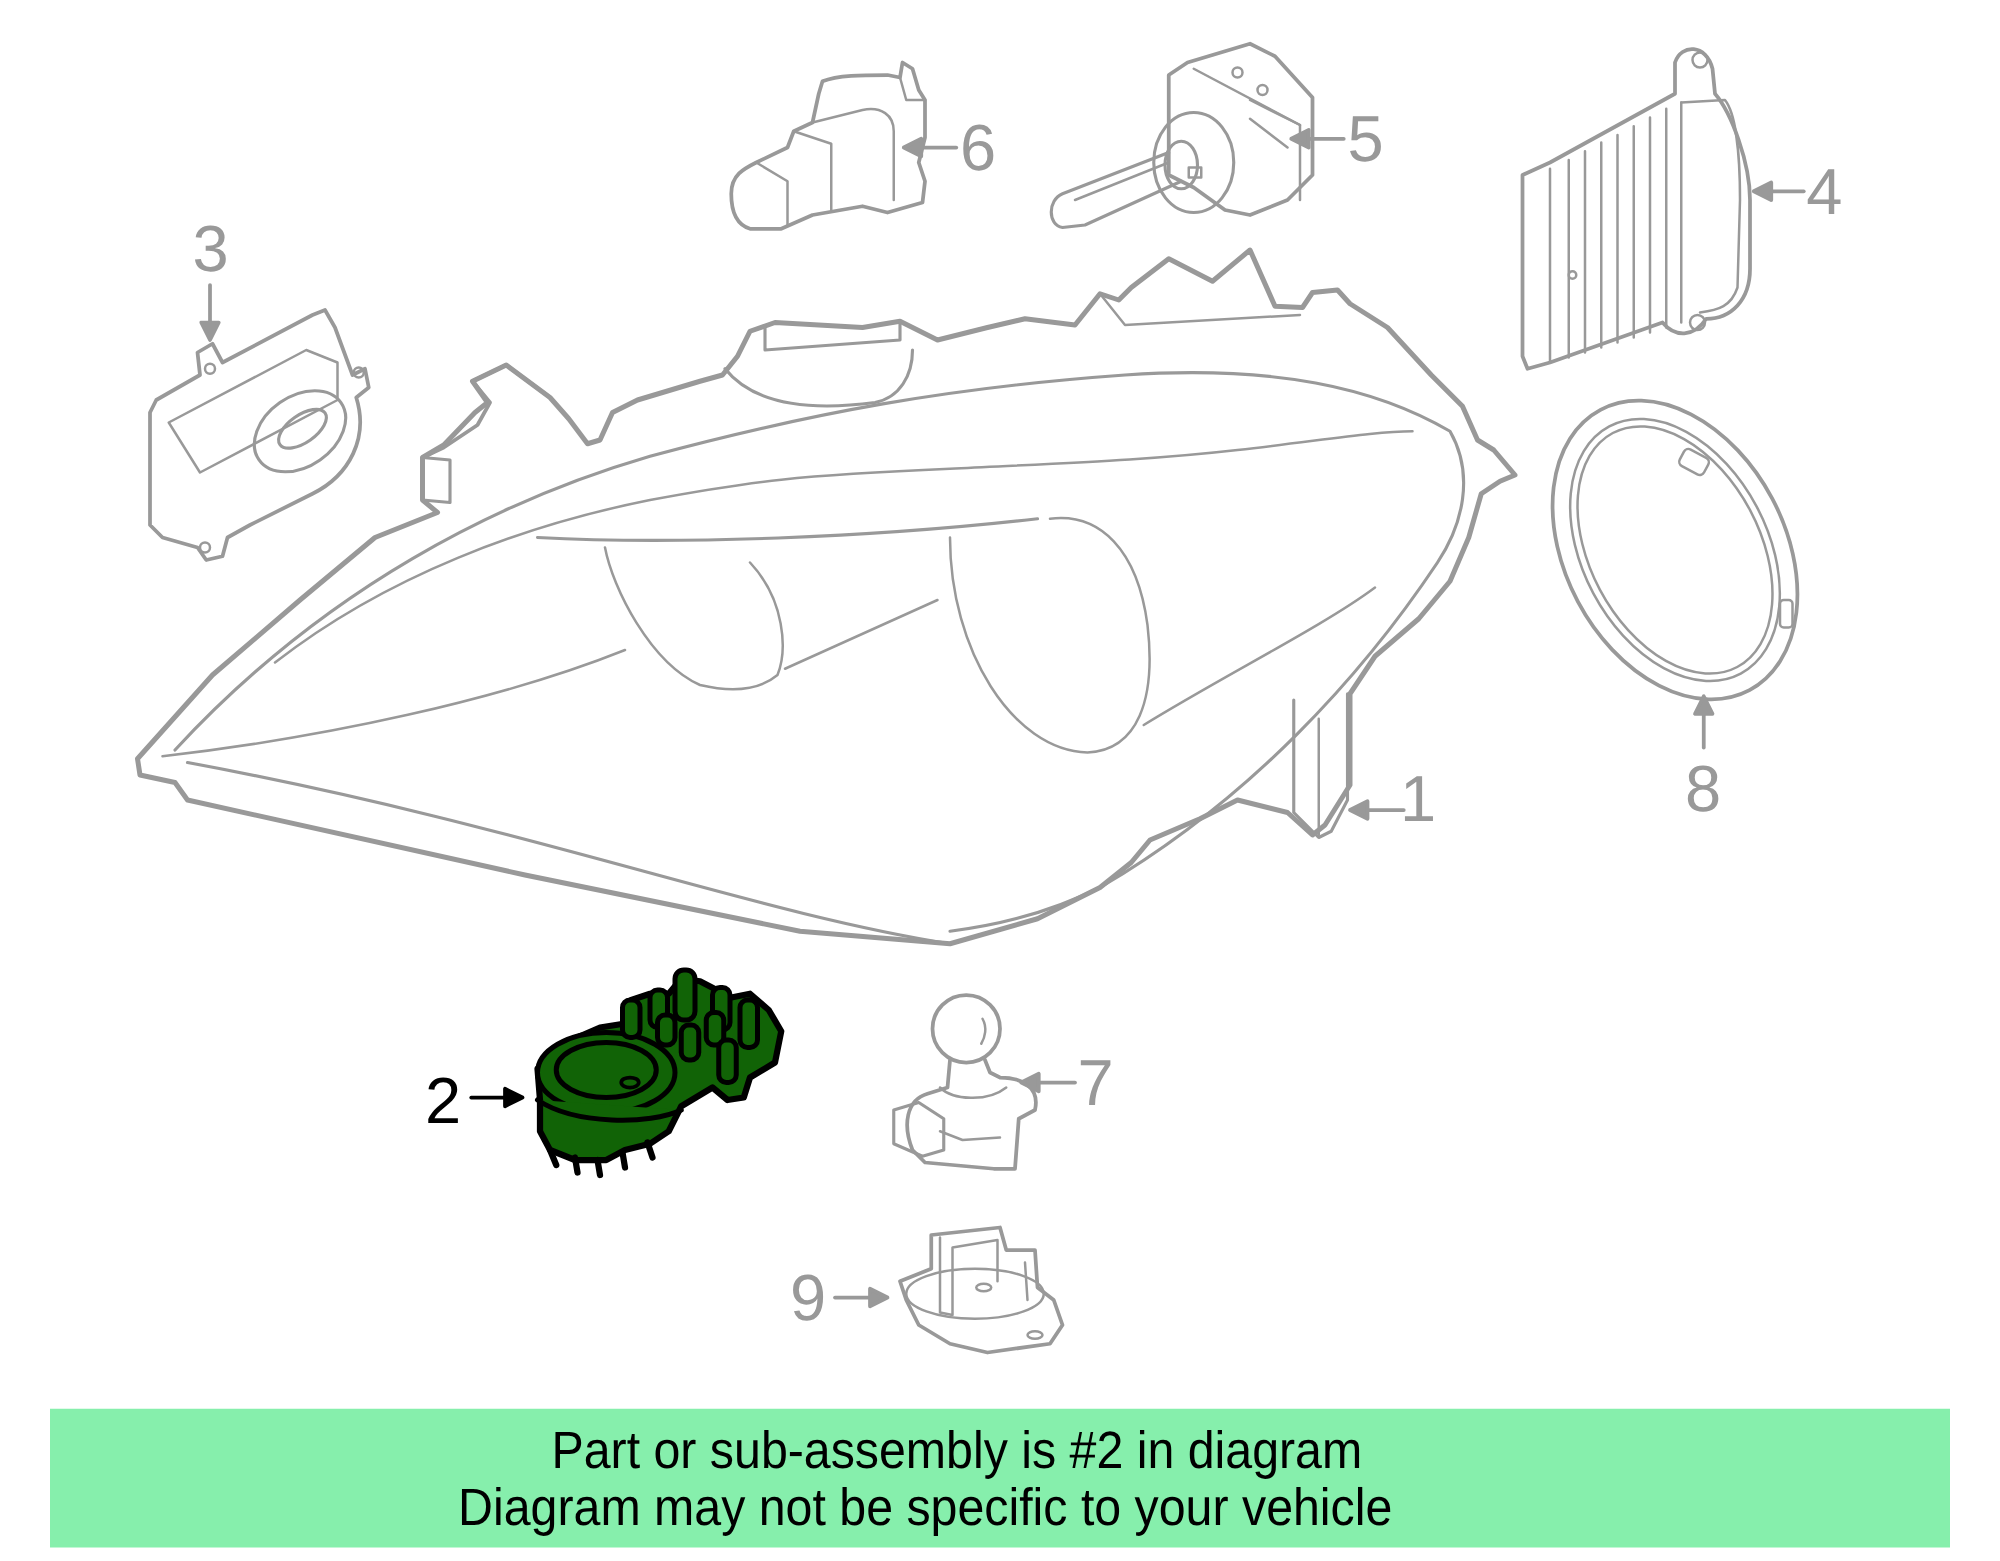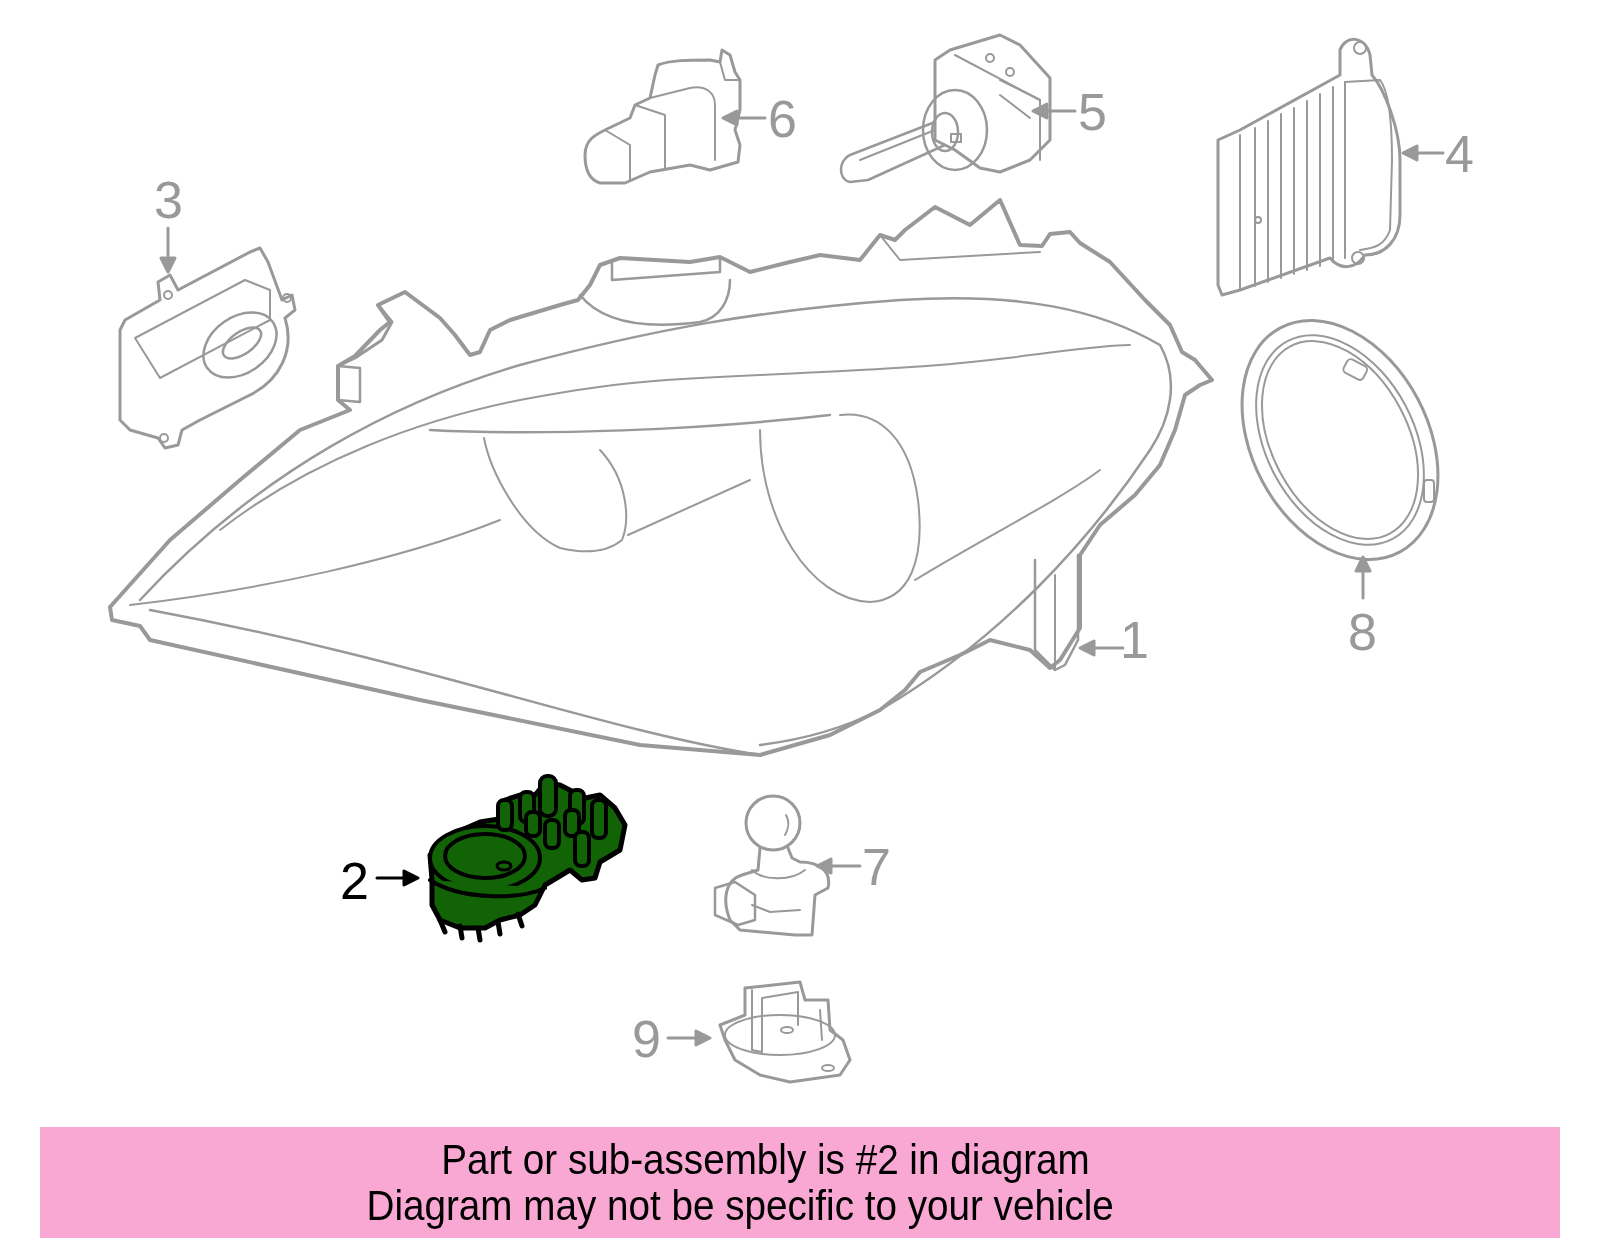--- a/index.html
+++ b/index.html
@@ -3,21 +3,21 @@
 <meta charset="utf-8">
 <style>
   html, body { margin:0; padding:0; background:#ffffff; }
   body { width:1600px; height:1249px; position:relative; overflow:hidden;
          font-family:"Liberation Sans", sans-serif; }
   #diagram { position:absolute; left:0; top:0; width:1600px; height:1120px; }
   .callout { position:absolute; font-family:"Liberation Sans", sans-serif;
              font-size:52px; line-height:52px; color:#999999; }
   .callout.active { color:#000000; }
   #banner { position:absolute; left:40px; top:1127px; width:1520px; height:111px;
-            background:#f9a8d4; display:flex; flex-direction:column;
+            background:#86efac; display:flex; flex-direction:column;
             align-items:center; justify-content:center; }
   #banner .line { font-family:"Liberation Sans", sans-serif; font-size:42px;
                   line-height:46px; color:#000000; white-space:nowrap;
                   transform:scaleX(0.92); }
   #banner .line1 { margin-left:-70px; }
   #banner .line2 { margin-left:-120px; }
 </style>
 </head>
 <body>
 

